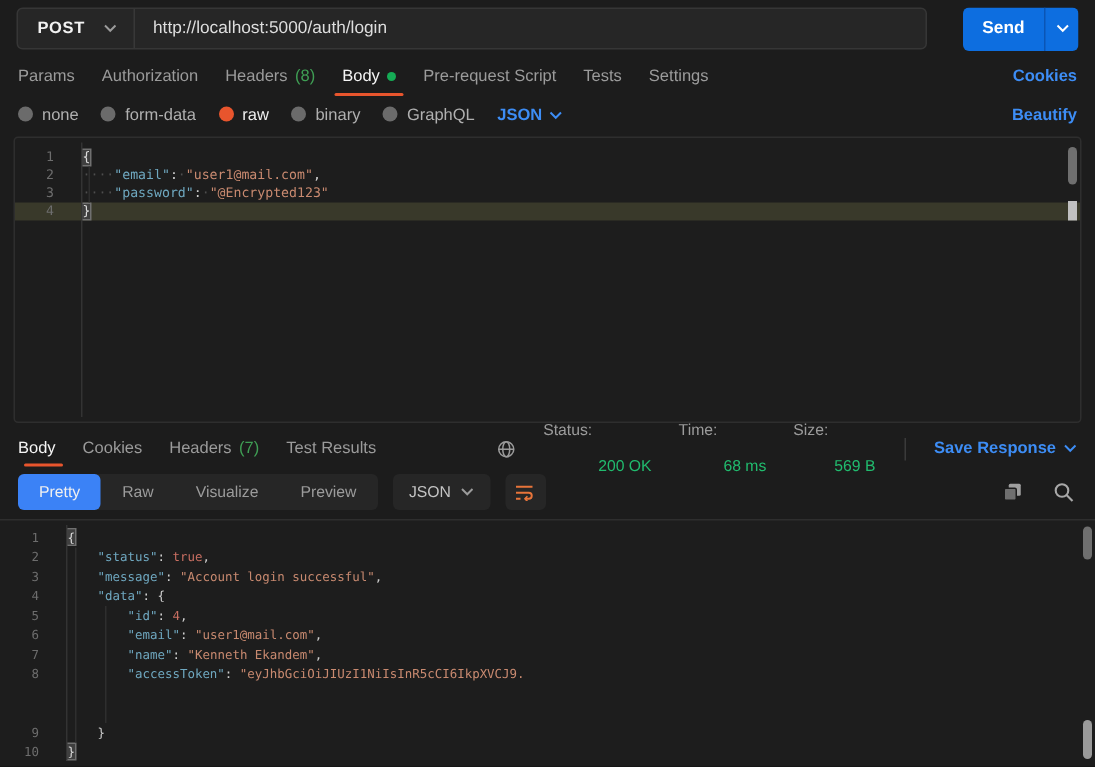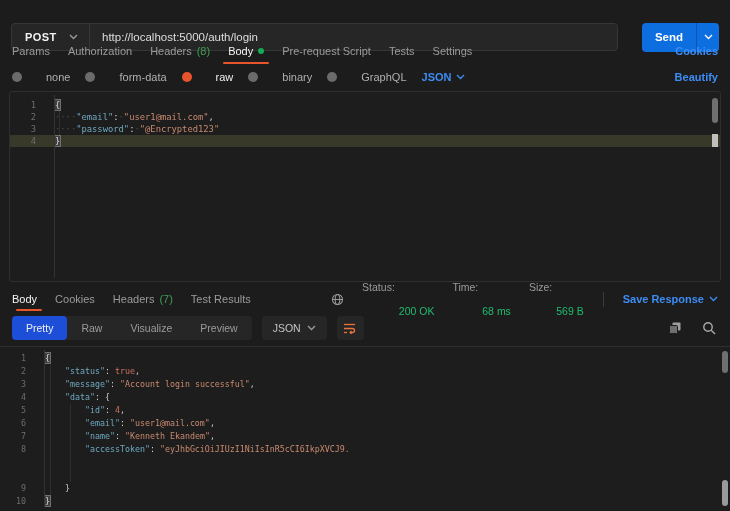--- a/index.html
+++ b/index.html
@@ -8,21 +8,21 @@
     --count-green:#3f9e54; --status-green:#21bb6e;
     --txt:#e6e6e6; --dim:#9b9b9b;
     --key:#6fa8c0; --str:#c98a70; --lit:#c96f62; --pun:#cfcfcf; --wsp:#4e4e4e;
   }
   *{margin:0;padding:0;box-sizing:border-box;}
   html,body{background:#111;}
   .app{position:relative;width:730px;height:511px;background:var(--bg);
        font-family:"Liberation Sans",sans-serif;overflow:hidden;color:var(--txt);}
 
   
-  .reqbar{position:absolute;top:0;left:0;right:0;height:38px;display:flex;align-items:center;padding:0 11px;gap:24px;margin-top:18px;}
+  .reqbar{position:absolute;top:0;left:0;right:0;height:38px;display:flex;align-items:center;padding:0 11px;gap:24px;}
   .url-container{flex:1;display:flex;height:28px;background:var(--input);border:1px solid #363636;border-radius:4px;overflow:hidden;}
   .method{width:78px;display:flex;align-items:center;justify-content:space-between;padding:0 11px 0 13px;border-right:1px solid #383838;cursor:pointer;}
   .method .mlabel{font-size:11px;font-weight:bold;letter-spacing:.4px;color:#f2f2f2;}
   .url{flex:1;display:flex;align-items:center;padding:0 12px;color:#dedede;font-size:11.5px;}
   .send-group{display:flex;height:29px;border-radius:4px;overflow:hidden;}
   .send-main{border:none;background:var(--send);color:#fff;font-family:inherit;font-size:11.5px;font-weight:bold;padding:0 13px;cursor:pointer;}
   .send-caret{border:none;border-left:1px solid #0a55b5;background:var(--send);width:23px;display:flex;align-items:center;justify-content:center;cursor:pointer;}
 
   
   .tabsrow{position:absolute;top:38px;left:0;right:0;height:26px;display:flex;align-items:center;padding:0 12px;}
@@ -30,21 +30,21 @@
   .tab:first-child{padding-left:0;}
   .tab.active{color:#f5f5f5;}
   .tab.active::after{content:"";position:absolute;bottom:0;left:4px;right:4px;height:2px;background:var(--orange);border-radius:1px;}
   .tab .count{color:var(--count-green);}
   .tab .dot{width:6px;height:6px;border-radius:50%;background:#15ab55;}
   .linktext{color:var(--link);font-size:11px;font-weight:bold;cursor:pointer;}
   .mlauto{margin-left:auto;}
 
   
   .modesrow{position:absolute;top:64px;left:0;right:0;height:26px;display:flex;align-items:center;padding:0 12px;gap:15px;font-size:11px;color:#b0b0b0;}
-  .mode{display:flex;align-items:center;gap:24px;cursor:pointer;}
+  .mode{display:flex;align-items:flex-start;gap:6px;cursor:pointer;}
   .rb{width:10px;height:10px;border-radius:50%;background:#6b6b6b;}
   .mode.sel .rb{background:var(--orange);}
   .mode.sel .mtext{color:#eeeeee;}
   .lang-select{display:flex;align-items:center;gap:5px;color:var(--link);font-weight:bold;cursor:pointer;}
 
   
   .editor{position:absolute;left:9px;right:9px;background:var(--panel);border:1px solid var(--border);border-radius:3px;
           font-family:"DejaVu Sans Mono","Liberation Mono",monospace;overflow:hidden;}
   #req-editor{top:91px;height:191px;}
   #resp-editor{top:346px;height:164px;border-radius:0;border-left:none;border-right:none;border-bottom:none;left:0;right:0;}
@@ -72,21 +72,21 @@
   .meta{margin-left:auto;display:flex;align-items:center;gap:12px;font-size:10.5px;color:var(--dim);}
   .meta .pair{display:flex;gap:4px;margin-left:6px;white-space:nowrap;}
   .meta .green{color:var(--status-green);margin-top:24px;}
   .vdiv{width:1px;height:15px;background:#3a3a3a;margin:0 7px;}
   .save{display:flex;align-items:center;gap:5px;color:var(--link);font-weight:bold;font-size:11px;cursor:pointer;white-space:nowrap;}
 
   
   .viewrow{position:absolute;top:315px;left:0;right:0;height:26px;display:flex;align-items:center;padding:0 12px;gap:10px;}
   .seg{display:flex;background:var(--input);border-radius:4px;height:24px;}
   .seg-item{display:flex;align-items:center;padding:0 14px;font-size:10.5px;color:var(--dim);cursor:pointer;border-radius:4px;}
-  .seg-item.sel{background:#1d4ed8;color:#f0f0f0;}
+  .seg-item.sel{background:#3b82f6;color:#f0f0f0;}
   .lang2{display:flex;align-items:center;gap:6px;background:var(--input);border-radius:4px;height:24px;padding:0 11px;color:#c4c4c4;font-size:10.5px;cursor:pointer;}
   .wrapbtn{width:27px;height:24px;background:var(--input);border-radius:4px;display:flex;align-items:center;justify-content:center;cursor:pointer;}
   .iconbtn{background:none;border:none;display:flex;align-items:center;justify-content:center;cursor:pointer;padding:2px;}
 </style>
 </head>
 <body>
 
 <div class="app">
 
   <div class="reqbar">

